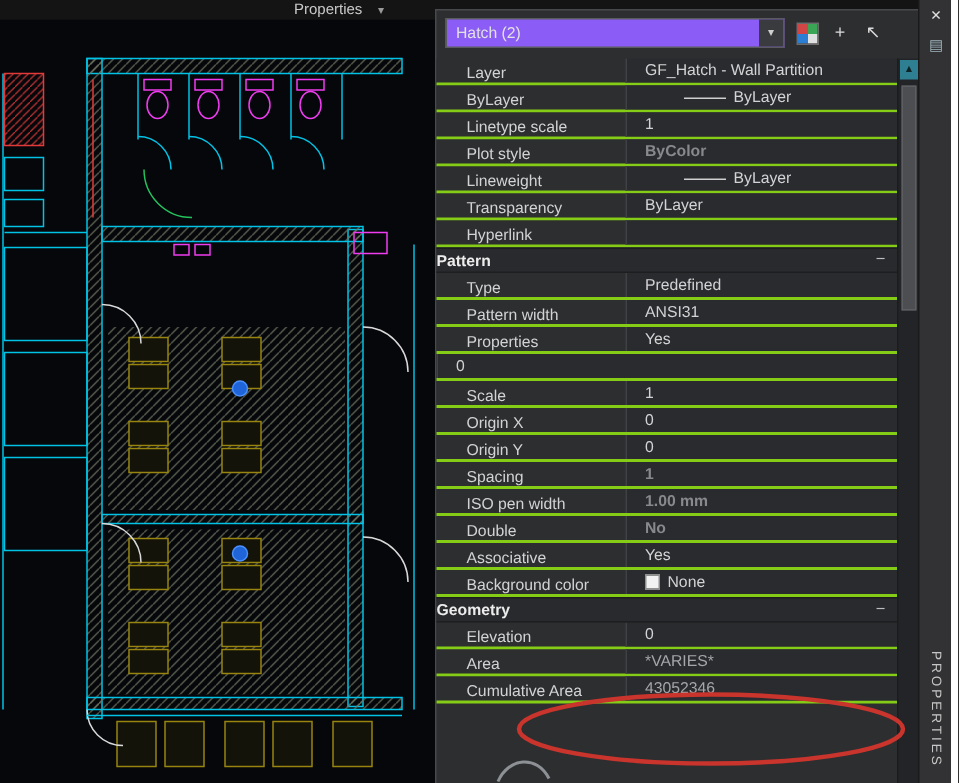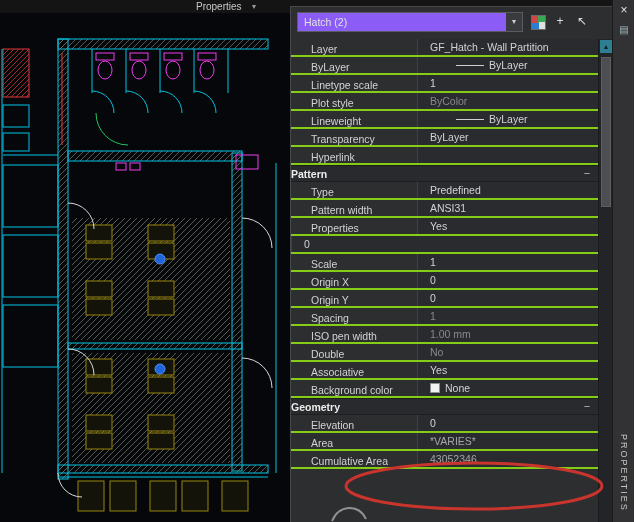--- a/index.html
+++ b/index.html
@@ -31,21 +31,21 @@
 
   .rows{position:absolute;left:0;top:32px;width:308px;}
   .row{display:flex;height:18px;box-sizing:border-box;border-bottom:2px solid #84cc16;
        align-items:flex-end;font-size:10.5px;background:#2d2e30;}
   .lbl{width:126px;padding-left:20px;box-sizing:border-box;color:#d2d3d5;white-space:nowrap;
        overflow:hidden;}
   .val{flex:1;height:100%;box-sizing:border-box;border-left:1px solid #404145;background:#2a2b2e;
        padding-left:12px;color:#d2d3d5;display:flex;align-items:center;gap:5px;white-space:nowrap;
        overflow:hidden;cursor:default;}
   .val.shift{padding-left:38px;}
-  .muted{color:#87898d;}
+  .muted{color:#87898d;font-weight:bold;}
   .dim{color:#a4a6a9;}
   .line-sample{display:inline-block;width:28px;height:0;border-top:1px solid #cfcfcf;}
   .swatch{display:inline-block;width:10px;height:10px;background:#f2f2f2;border:1px solid #909090;
           box-sizing:border-box;}
   .sec{position:relative;height:17px;background:#292a2d;border-top:1px solid #1d1e20;
        border-bottom:1px solid #1d1e20;box-sizing:border-box;display:flex;align-items:center;
        font-size:10.5px;font-weight:bold;color:#ececec;}
   .collapse{position:absolute;right:6px;top:0;width:12px;height:15px;font-weight:normal;
             color:#bdbdbd;text-align:center;line-height:15px;font-size:11px;cursor:default;}
 

